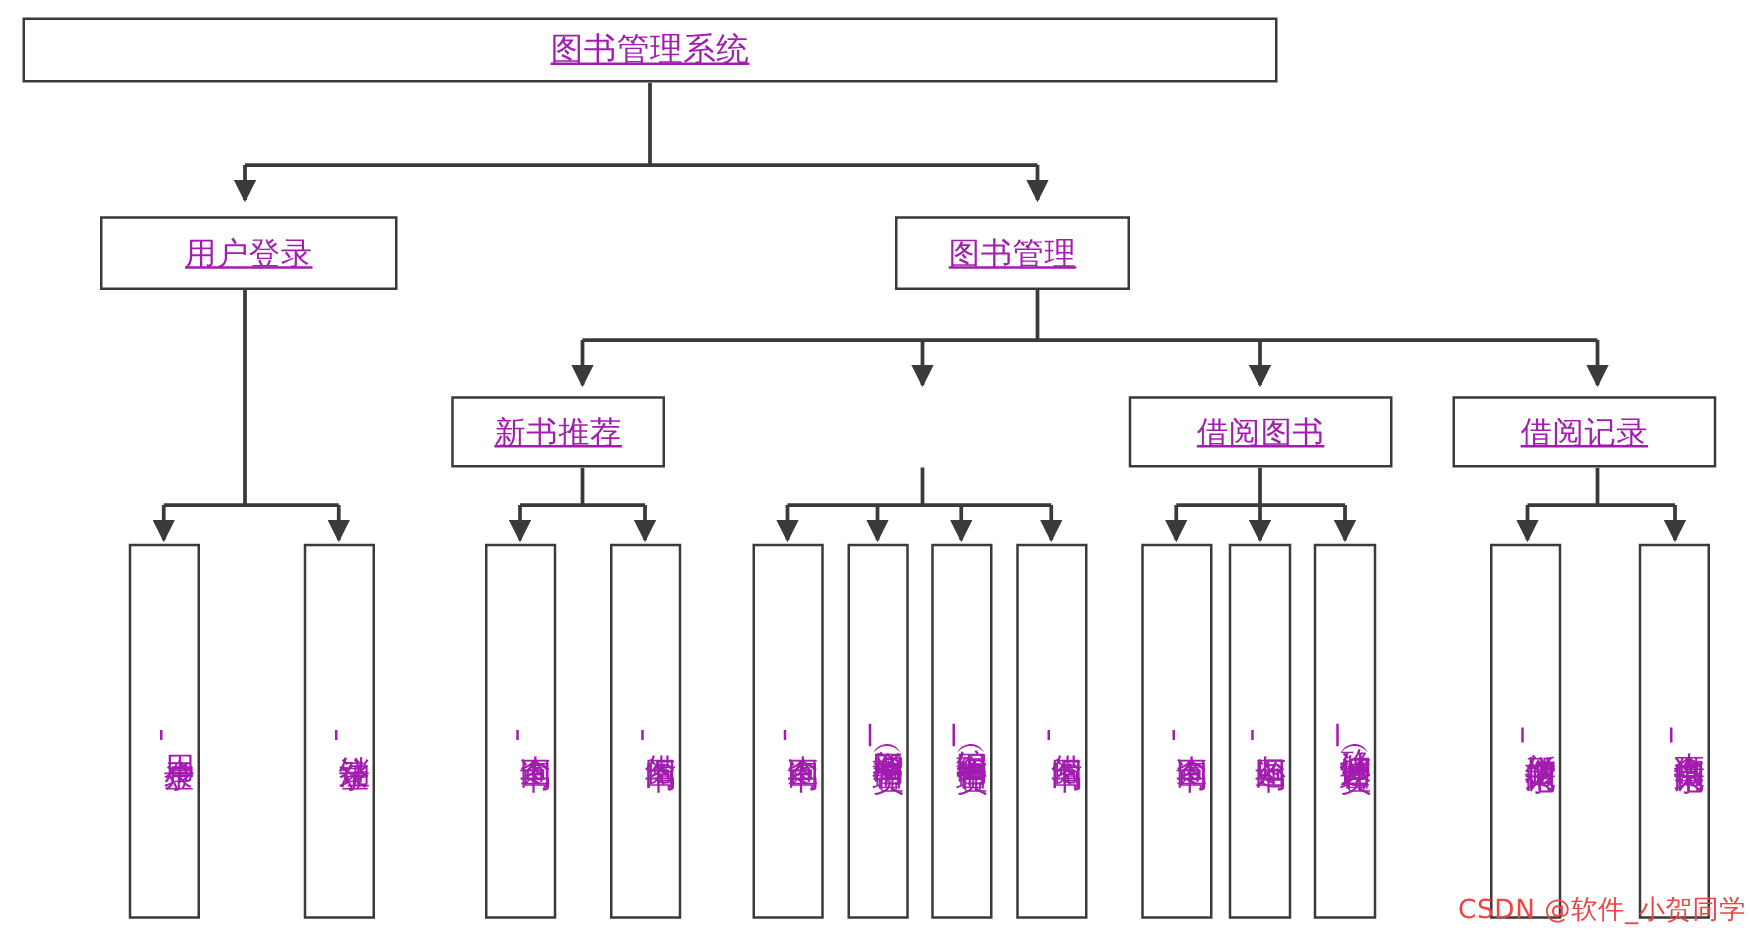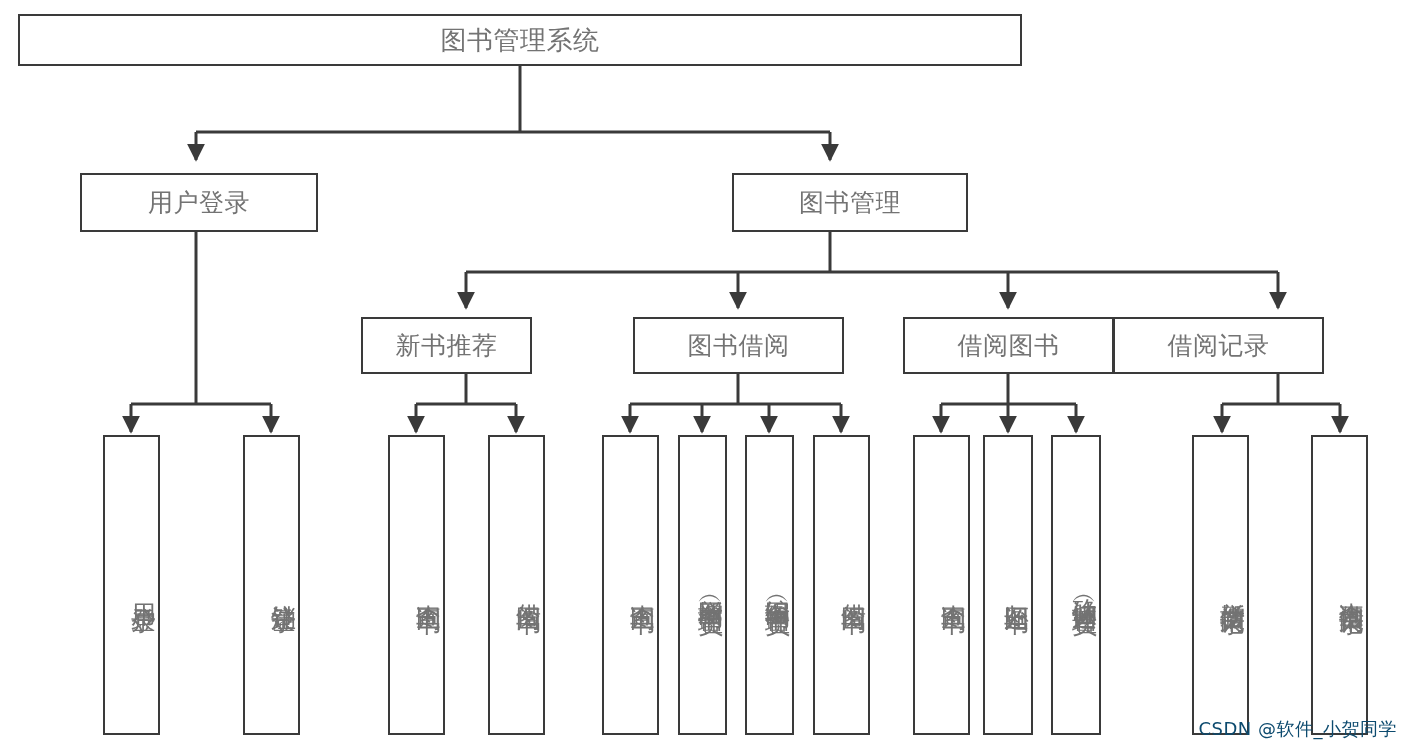--- a/index.html
+++ b/index.html
@@ -26,22 +26,23 @@
     height: 747px;
   }
   .node {
     position: absolute;
     box-sizing: border-box;
     border: 2px solid #3a3a3a;
     background: #ffffff;
     display: flex;
     align-items: center;
     justify-content: center;
-    color: #737373;
+    color: #a21caf;
     line-height: 1.18;
+    text-decoration: underline;
   }
   .node.horiz {
     font-size: 25px;
     letter-spacing: 0.5px;
   }
   .node.vert {
     writing-mode: vertical-rl;
     text-orientation: upright;
     font-size: 25px;
     padding-top: 6px;
@@ -53,22 +54,22 @@
     display: block;
     white-space: pre-line;
   }
   #root-node {
     font-size: 26px;
   }
   #watermark {
     position: absolute;
     right: 8px;
     bottom: 6px;
-    font-size: 18px;
-    color: #0c4a6e;
+    font-size: 21px;
+    color: #ef4444;
     letter-spacing: 0.5px;
     white-space: nowrap;
     pointer-events: none;
   }
 </style>
 </head>
 <body>
 
 <div id="diagram-root">
 
@@ -122,34 +123,31 @@
     </g>
   </svg>
 
   <div class="node horiz" id="root-node" style="left:18px; top:14px; width:1004px; height:52px;">
     <span class="label">图书管理系统</span>
   </div>
 
   <div class="node horiz" style="left:80px; top:173px; width:238px; height:59px;">
     <span class="label">用户登录</span>
   </div>
-  <div class="node horiz" style="left:732px; top:173px; width:236px; height:59px;">
+  <div class="node horiz" style="left:716px; top:173px; width:188px; height:59px;">
     <span class="label">图书管理</span>
   </div>
 
   <div class="node horiz" style="left:361px; top:317px; width:171px; height:57px;">
     <span class="label">新书推荐</span>
   </div>
-  <div class="node horiz" style="left:633px; top:317px; width:211px; height:57px;">
-    <span class="label">图书借阅</span>
-  </div>
   <div class="node horiz" style="left:903px; top:317px; width:211px; height:57px;">
     <span class="label">借阅图书</span>
   </div>
-  <div class="node horiz" style="left:1113px; top:317px; width:211px; height:57px;">
+  <div class="node horiz" style="left:1162px; top:317px; width:211px; height:57px;">
     <span class="label">借阅记录</span>
   </div>
 
   <div class="node vert" style="left:103px; top:435px; width:57px; height:300px;">
     <span class="label">用户登录</span>
   </div>
   <div class="node vert" style="left:243px; top:435px; width:57px; height:300px;">
     <span class="label">注销登录</span>
   </div>
 

